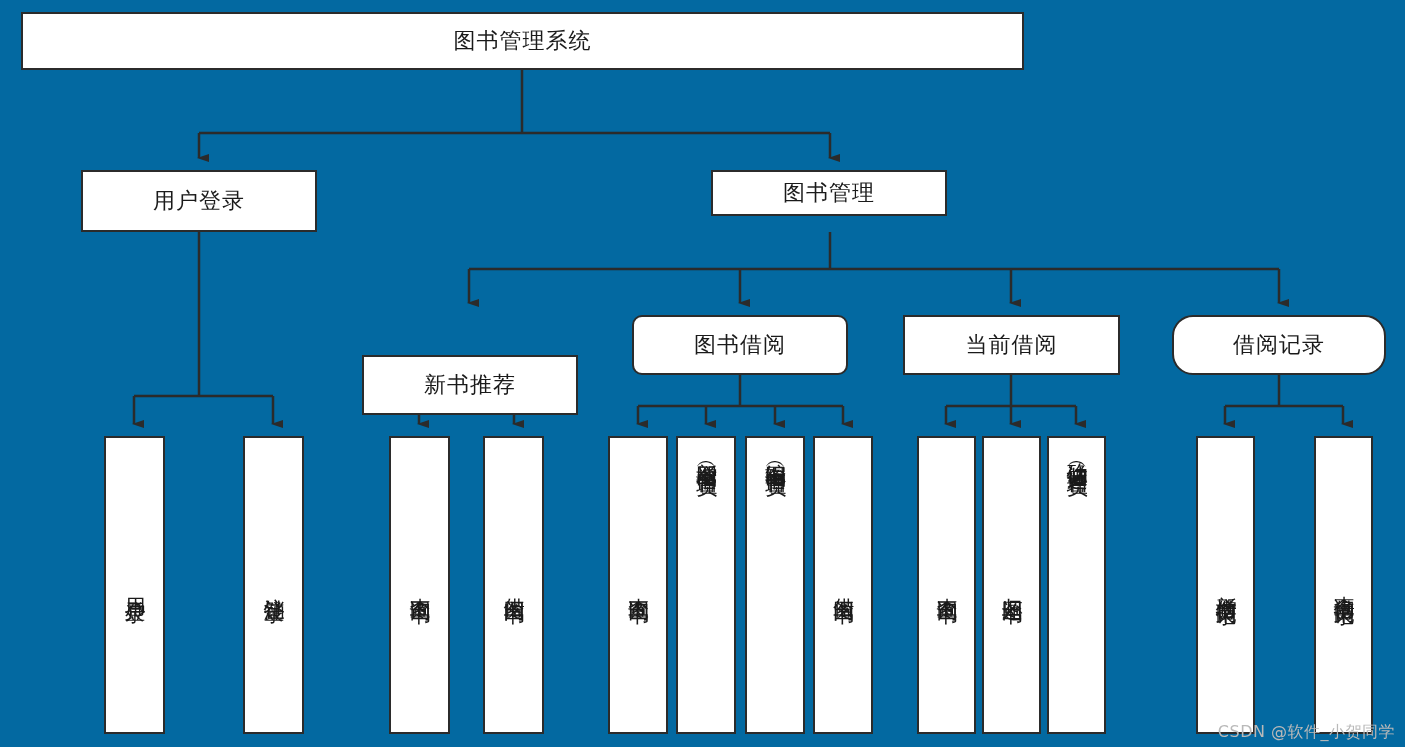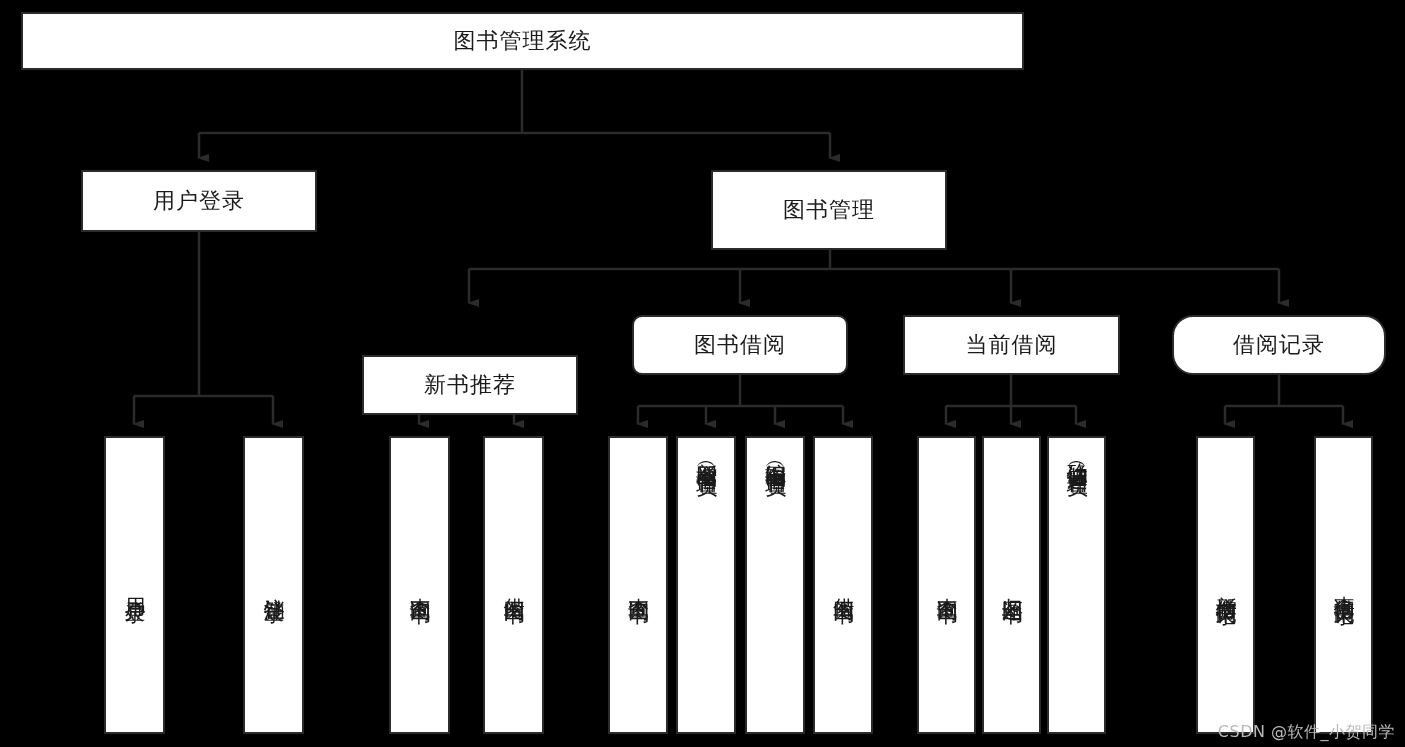--- a/index.html
+++ b/index.html
@@ -7,21 +7,21 @@
     padding: 0;
     background: #ffffff;
   }
   body {
     font-family: "DejaVu Sans", "Liberation Sans", sans-serif;
   }
   #diagram-root {
     position: relative;
     width: 1405px;
     height: 747px;
-    background: #000000;
+    background: #0369a1;
     overflow: hidden;
   }
   svg.edge-layer {
     position: absolute;
     left: 0;
     top: 0;
     width: 1405px;
     height: 747px;
     pointer-events: none;
   }
@@ -123,21 +123,21 @@
     </g>
   </svg>
 
   <div class="node node-h" id="node-root" style="left: 21px; top: 12px; width: 1003px; height: 58px;">
     <span class="node-label">图书管理系统</span>
   </div>
 
   <div class="node node-h" id="node-l2-0" style="left: 81px; top: 170px; width: 236px; height: 62px;">
     <span class="node-label">用户登录</span>
   </div>
-  <div class="node node-h" id="node-l2-1" style="left: 711px; top: 170px; width: 236px; height: 80px;">
+  <div class="node node-h" id="node-l2-1" style="left: 711px; top: 170px; width: 236px; height: 46px;">
     <span class="node-label">图书管理</span>
   </div>
 
   <div class="node node-h" id="node-l3-0" style="left: 362px; top: 315px; width: 216px; height: 60px; margin-top: 40px;">
     <span class="node-label">新书推荐</span>
   </div>
   <div class="node node-h" id="node-l3-1" style="left: 632px; top: 315px; width: 216px; height: 60px; border-radius: 10px;">
     <span class="node-label">图书借阅</span>
   </div>
   <div class="node node-h" id="node-l3-2" style="left: 903px; top: 315px; width: 217px; height: 60px;">

